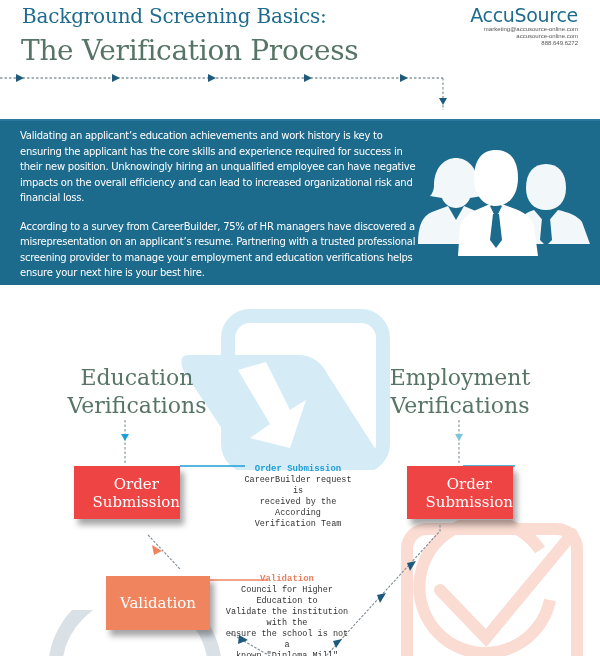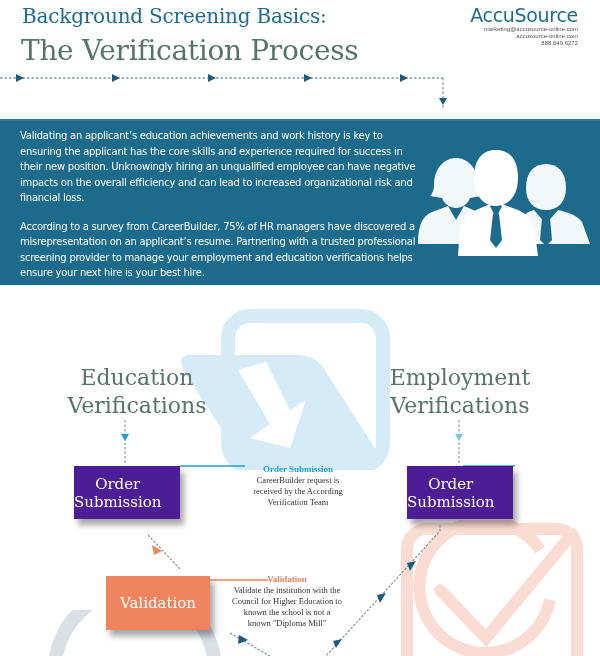--- a/index.html
+++ b/index.html
@@ -18,24 +18,24 @@
 
   
   .banner { left: 0; top: 119px; width: 600px; height: 166px; background: #1c6a8c; border-top: 2px solid #2a7aa0; }
   .banner-text { left: 20px; top: 128px; width: 400px; color: #ffffff; font-family: "DejaVu Sans", sans-serif; font-size: 10px; line-height: 15.5px; letter-spacing: -0.25px; }
   .banner-text p + p { margin-top: 13px; }
 
   
   .section-head { font-family: "DejaVu Serif", serif; font-size: 22px; line-height: 28px; color: #567566; text-align: center; white-space: nowrap; }
 
   
-  .blue-box { background: #4c1d95; color: #fff; font-family: "DejaVu Serif", serif; font-size: 15px; line-height: 18px; text-align: center; display: flex; align-items: center; justify-content: flex-start; box-shadow: 4px 6px 6px rgba(0,0,0,0.35); }
+  .blue-box { background: #ef4444; color: #fff; font-family: "DejaVu Serif", serif; font-size: 15px; line-height: 18px; text-align: center; display: flex; align-items: center; justify-content: flex-end; box-shadow: 4px 6px 6px rgba(0,0,0,0.35); }
   .orange-box { background: #f0845f; color: #fff; font-family: "DejaVu Serif", serif; font-size: 15px; text-align: center; display: flex; align-items: center; justify-content: center; box-shadow: 4px 6px 6px rgba(0,0,0,0.35); }
 
-  .desc { text-align: center; font-family: Liberation Serif, serif; font-size: 8.5px; line-height: 11px; color: #333; }
+  .desc { text-align: center; font-family: Liberation Mono, monospace; font-size: 8.5px; line-height: 11px; color: #333; }
   .desc-title-blue { color: #1c9ed8; font-weight: bold; font-size: 9px; }
   .desc-title-orange { color: #e8805e; font-weight: bold; font-size: 9px; }
 
   svg { display: block; }
 </style>
 </head>
 <body>
 
 <div class="abs title1">Background Screening Basics:</div>
 <div class="abs title2">The Verification Process</div>
@@ -155,17 +155,17 @@
 <svg class="abs" style="left:210px;top:578px;" width="60" height="4">
   <line x1="0" y1="2" x2="58" y2="2" stroke="#f0845f" stroke-width="1.5"></line>
 </svg>
 
 <div class="abs orange-box" style="left:106px;top:576px;width:104px;height:54px;">
   <span>Validation</span>
 </div>
 
 <div class="abs desc" style="left:222px;top:574px;width:130px;">
   <div class="desc-title-orange">Validation</div>
+  <div>Council for Higher Education to</div>
   <div>Validate the institution with the</div>
-  <div>Council for Higher Education to</div>
-  <div>known the school is not a</div>
+  <div>ensure the school is not a</div>
   <div>known "Diploma Mill"</div>
 </div>
 
 </body></html>

